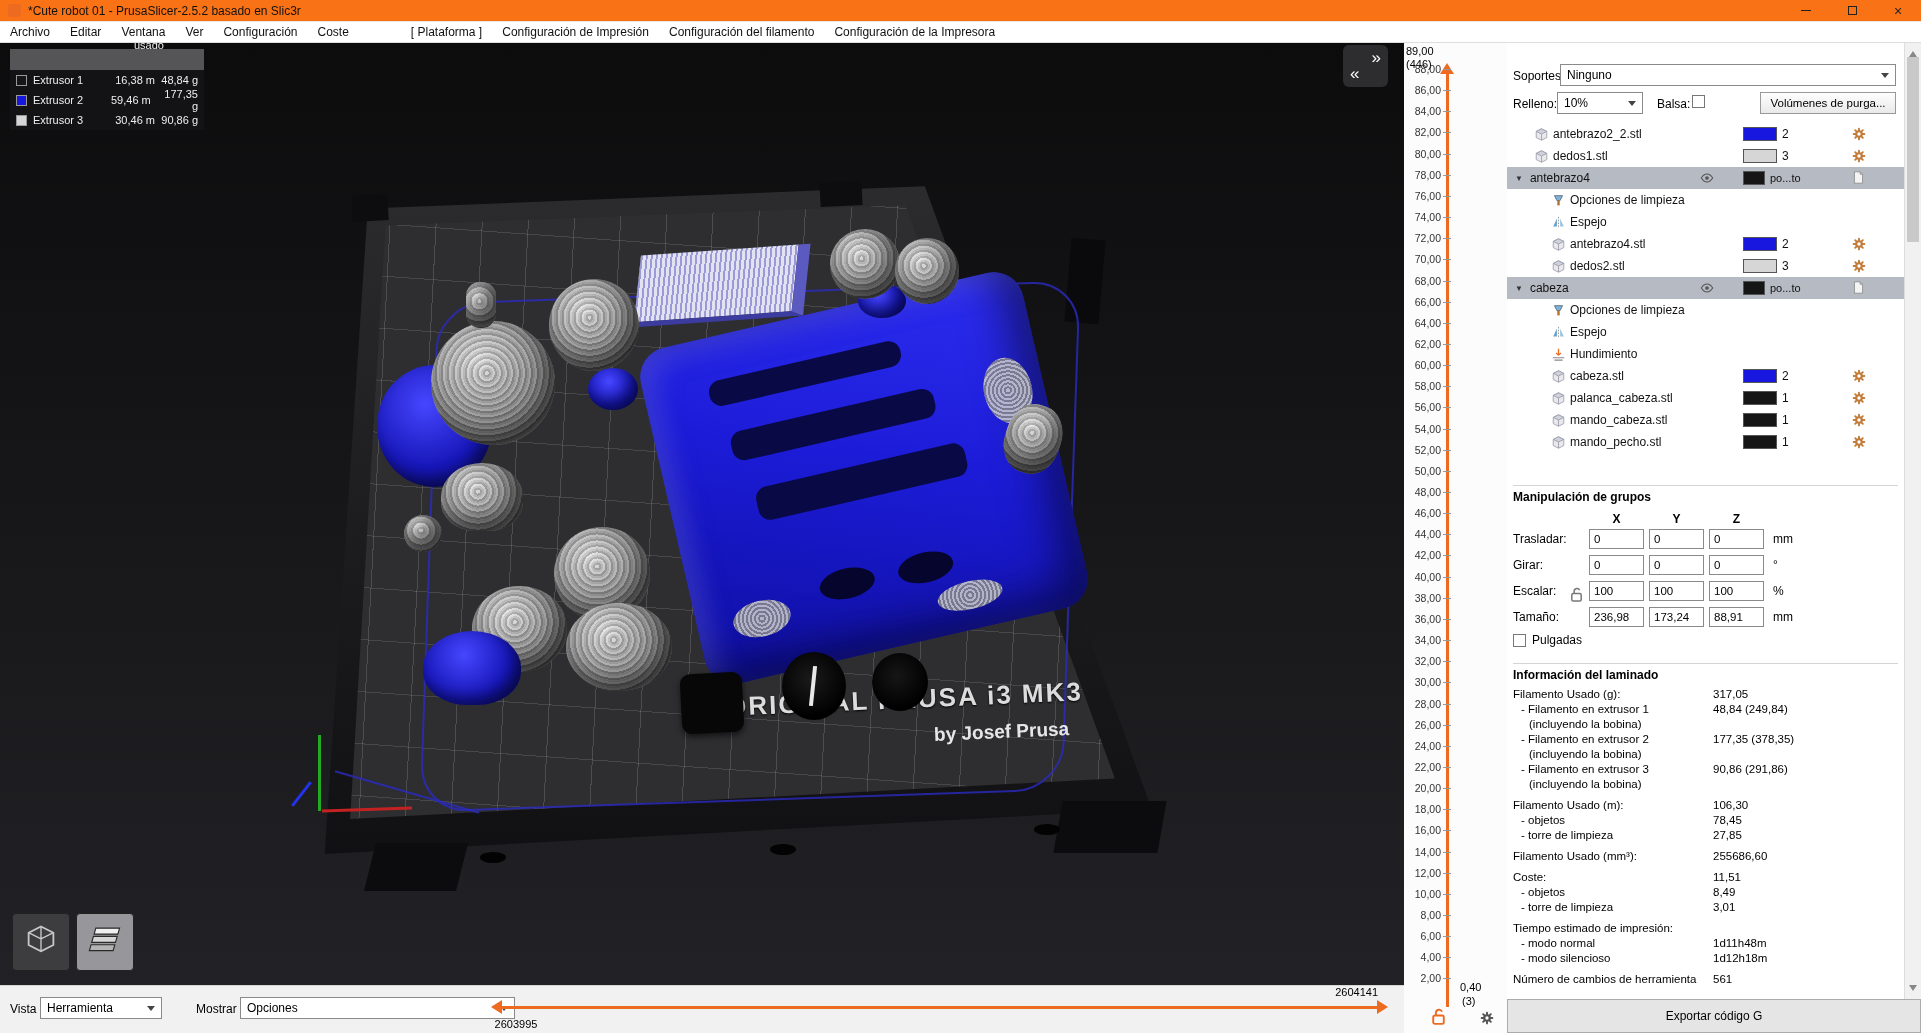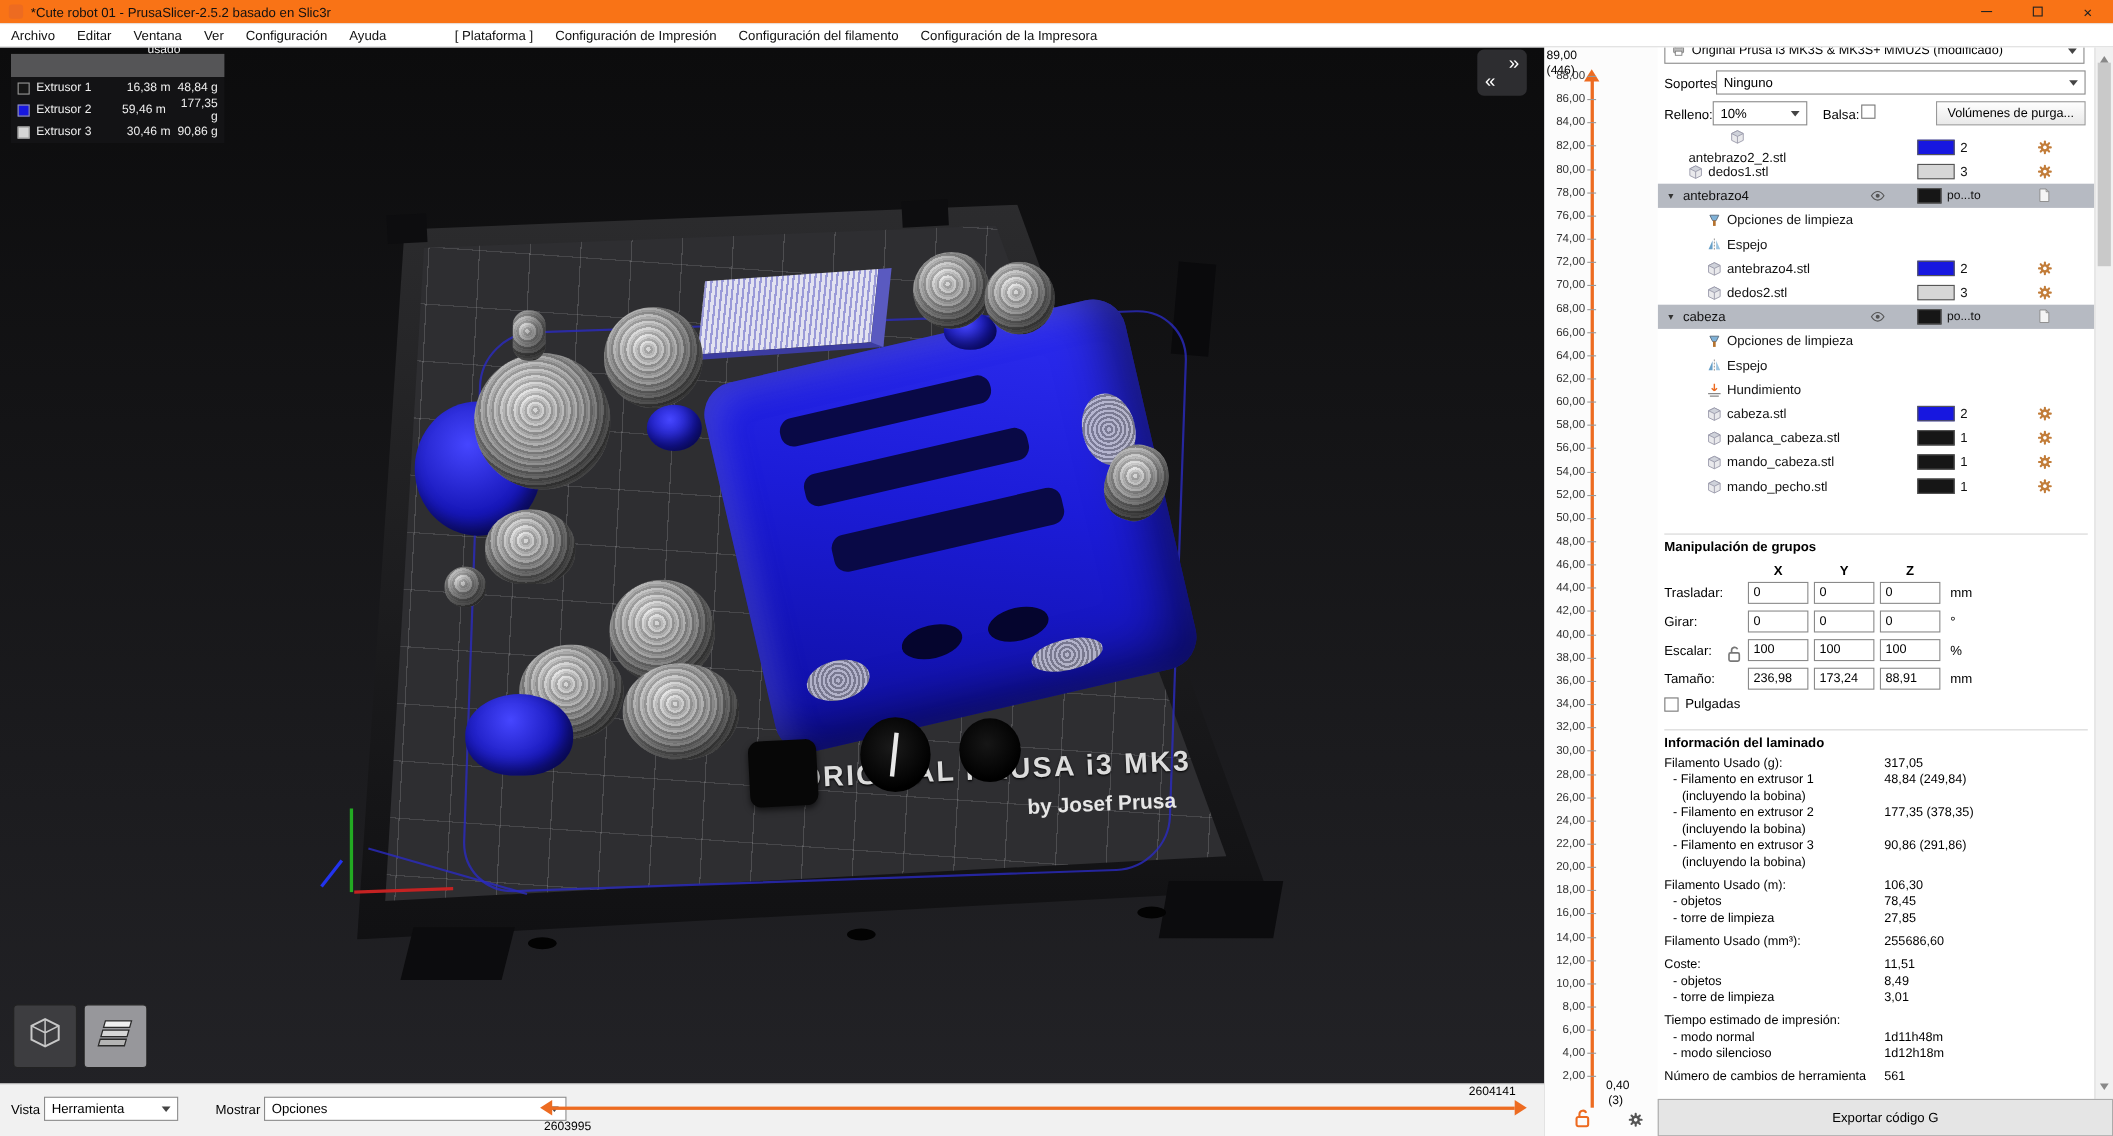--- a/index.html
+++ b/index.html
@@ -229,21 +229,21 @@
     <span class="win-btn">×</span>
   </div>
 </div>
 
 <div class="menubar">
     <span class="menu-item">Archivo</span>
     <span class="menu-item">Editar</span>
     <span class="menu-item">Ventana</span>
     <span class="menu-item">Ver</span>
     <span class="menu-item">Configuración</span>
-    <span class="menu-item">Ayuda</span>
+    <span class="menu-item">Coste</span>
     <span class="menu-spacer"></span>
     <span class="menu-item">[ Plataforma ]</span>
     <span class="menu-item">Configuración de Impresión</span>
     <span class="menu-item">Configuración del filamento</span>
     <span class="menu-item">Configuración de la Impresora</span>
   </div>
 
 <div class="viewport">
   <div class="bedframe"></div>
   <div class="bedsheet"></div>
@@ -557,49 +557,40 @@
           <rect x="6.9" y="0.8" width="2.2" height="14.4" rx="1" transform="rotate(45 8 8)"></rect>
           <rect x="6.9" y="0.8" width="2.2" height="14.4" rx="1" transform="rotate(90 8 8)"></rect>
           <rect x="6.9" y="0.8" width="2.2" height="14.4" rx="1" transform="rotate(135 8 8)"></rect>
           <circle cx="8" cy="8" r="4.4"></circle>
         </g>
         <circle cx="8" cy="8" r="1.9" fill="#fff"></circle>
       </svg></span>
 </div>
 
 <div class="rpanel">
-  <div class="pcombo">
-    <span><svg width="12" height="12" viewBox="0 0 16 16">
-          <rect x="2" y="5" width="12" height="7" rx="1" fill="#bbb" stroke="#777"></rect>
-          <rect x="4" y="2" width="8" height="4" fill="#ddd" stroke="#777"></rect>
-          <rect x="4" y="10" width="8" height="5" fill="#fff" stroke="#777"></rect>
-        </svg></span>
-    <span>Original Prusa i3 MK3S &amp; MK3S+ MMU2S (modificado)</span>
-    <span class="dd"></span>
-  </div>
 
   <span class="plabel lab-sop">Soportes:</span>
   <div class="sel s-sop">
     <span>Ninguno</span>
     <span class="dd"></span>
   </div>
 
   <span class="plabel lab-rel">Relleno:</span>
   <div class="sel s-rel">
     <span>10%</span>
     <span class="dd"></span>
   </div>
   <span class="plabel lab-bal">Balsa:</span>
   <span class="cb cb-balsa"></span>
   <div class="purge">Volúmenes de purga...</div>
 
   <div class="objlist">
     <div>
         <div class="olrow">
-          <span class="olname" style="padding-left: 28px; flex-direction: column;">
+          <span class="olname" style="padding-left: 28px;">
             <span class="olicon">
               <svg width="13" height="13" viewBox="0 0 16 16">
                 <path d="M8 1 14.5 4.2v7.6L8 15 1.5 11.8V4.2Z" fill="#e9e9ec" stroke="#99a" stroke-width="1"></path>
                 <path d="M8 1 14.5 4.2 8 7.4 1.5 4.2Z" fill="#cfd2da" stroke="#99a" stroke-width="1"></path>
                 <path d="M8 7.4V15" stroke="#99a" stroke-width="1"></path>
               </svg>
             </span>
             <span>antebrazo2_2.stl</span>
           </span>
           <span class="olex">

